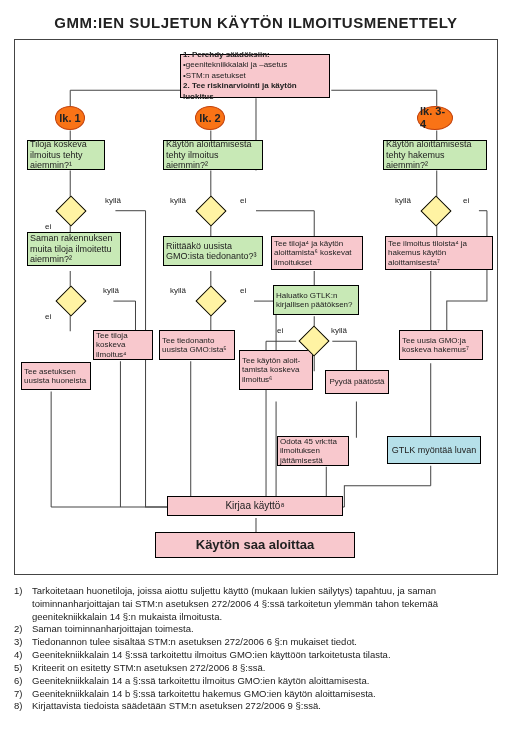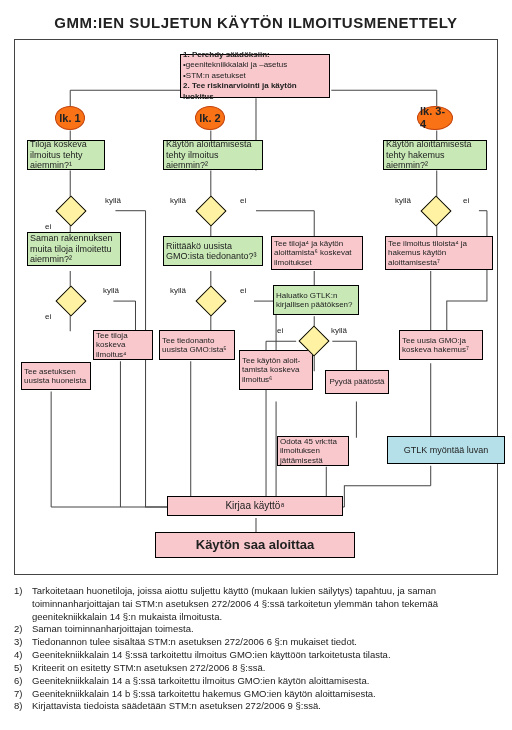--- a/index.html
+++ b/index.html
@@ -126,21 +126,21 @@
     <span class="elabel" style="left:316px;top:286px">kyllä</span>
     <div class="box pink" style="left:310px;top:330px;width:64px;height:24px;font-size:8px">Pyydä päätöstä</div>
     <div class="box pink" style="left:262px;top:396px;width:72px;height:30px;font-size:8px">Odota 45 vrk:tta ilmoituksen jättämisestä</div>
 
     <div class="box green" style="left:368px;top:100px;width:104px;height:30px">Käytön aloittamisesta tehty hakemus aiemmin?²</div>
     <div class="diamond" style="left:410px;top:160px"></div>
     <span class="elabel" style="left:380px;top:156px">kyllä</span>
     <span class="elabel" style="left:448px;top:156px">ei</span>
     <div class="box pink" style="left:370px;top:196px;width:108px;height:34px;font-size:8px">Tee ilmoitus tiloista⁴ ja hakemus käytön aloittamisesta⁷</div>
     <div class="box pink" style="left:384px;top:290px;width:84px;height:30px;font-size:8px">Tee uusia GMO:ja koskeva hakemus⁷</div>
-    <div class="box cyan" style="left:372px;top:396px;width:118px;height:28px;font-size:9px">GTLK myöntää luvan</div>
+    <div class="box cyan" style="left:372px;top:396px;width:94px;height:28px;font-size:9px">GTLK myöntää luvan</div>
 
     <div class="box pink" style="left:152px;top:456px;width:176px;height:20px;font-size:10px">Kirjaa käyttö⁸</div>
     <div class="box pink final" style="left:140px;top:492px;width:200px;height:26px">Käytön saa aloittaa</div>
 
   </div>
 
   <div class="fn">
     <div>
         <span class="n">1)</span>
         <span>Tarkoitetaan huonetiloja, joissa aiottu suljettu käyttö (mukaan lukien säilytys) tapahtuu, ja saman toiminnanharjoittajan tai STM:n asetuksen 272/2006 4 §:ssä tarkoitetun ylemmän tahon tekemää geenitekniikkalain 14 §:n mukaista ilmoitusta.</span>

